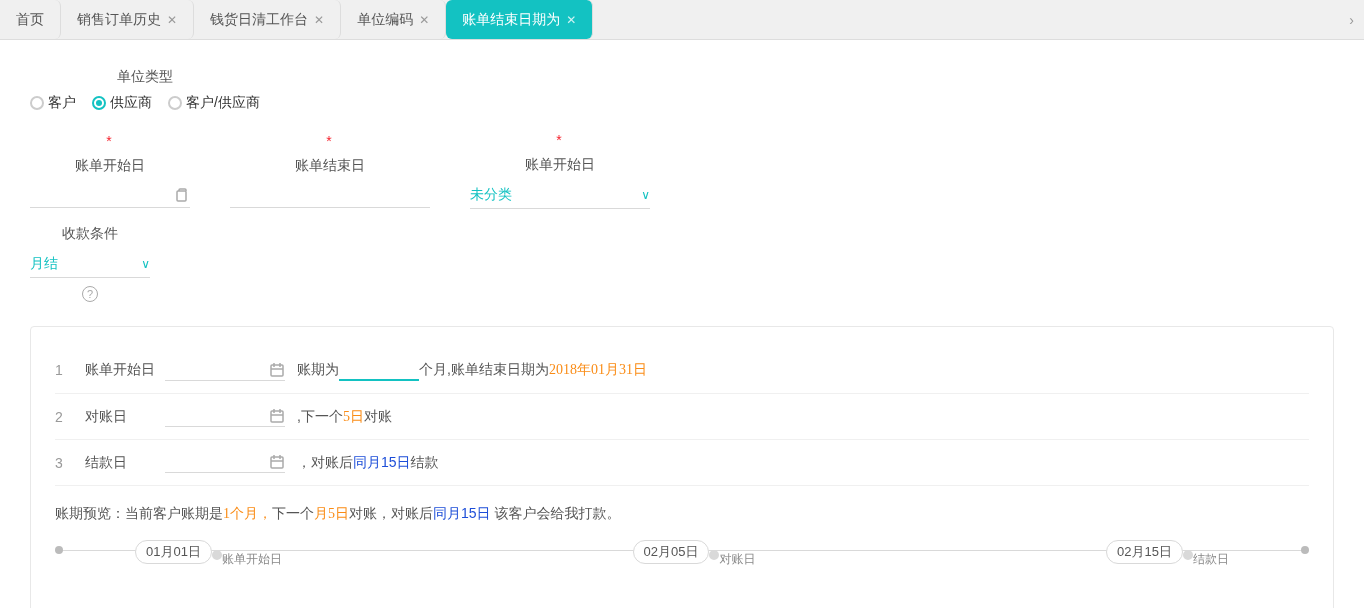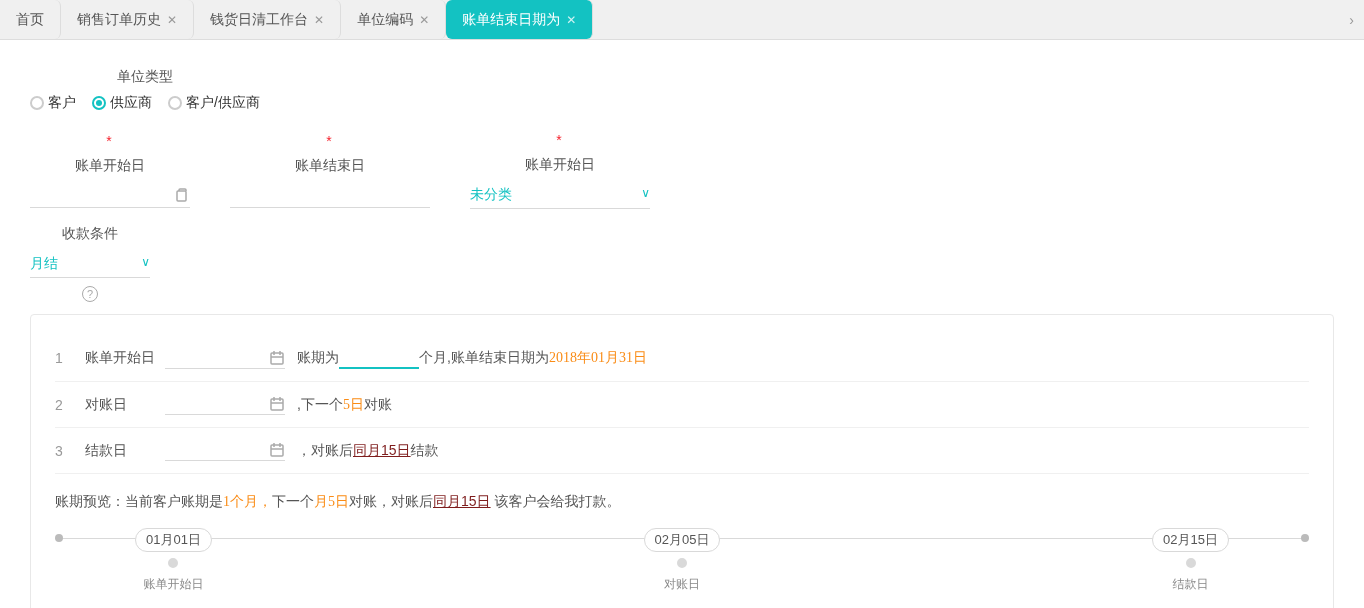--- a/index.html
+++ b/index.html
@@ -132,21 +132,21 @@
       outline: none;
       padding: 4px 0;
       font-size: 14px;
       color: #333;
       background: transparent;
       width: 160px;
     }
 
     .select-field {
       display: flex;
-      align-items: flex-start;
+      align-items: center;
       border-bottom: 1px solid #d9d9d9;
       cursor: pointer;
       gap: 12px;
       min-width: 160px;
       padding: 4px 0;
     }
     .select-value {
       color: #13c2c2;
       flex: 1;
     }
@@ -242,21 +242,21 @@
       outline: none;
       font-size: 14px;
       color: #333;
       width: 80px;
       padding: 2px 4px;
       text-align: center;
     }
 
     
     .text-orange { color: #fa8c16; font-family: Liberation Serif, serif; }
-    .text-teal { color: #7f1d1d; text-decoration: underline; }
+    .text-teal { color: #1d4ed8; }
 
     
     .preview-section {
       padding: 16px 0 0 0;
     }
 
     .preview-text {
       font-size: 14px;
       color: #555;
       margin-bottom: 5px;
@@ -283,21 +283,21 @@
     .timeline-nodes {
       display: flex;
       align-items: flex-start;
       width: 100%;
       justify-content: space-between;
       position: relative;
     }
 
     .timeline-node {
       display: flex;
-      flex-direction: column;
+      flex-direction: row;
       align-items: center;
       position: relative;
     }
 
     .node-dot {
       width: 10px;
       height: 10px;
       border-radius: 50%;
       background: #d9d9d9;
       border: 2px solid #d9d9d9;
@@ -415,21 +415,21 @@
     <div class="form-field">
       <span class="required-star">*</span>
       <span class="field-label">账单开始日</span>
       <div class="select-field" style="min-width:180px;">
         <span class="select-value">未分类</span>
         <span class="chevron-icon">∨</span>
       </div>
     </div>
   </div>
 
-  <div class="form-row" style="margin-bottom:12px;">
+  <div class="form-row" style="margin-bottom:24px;">
     <div class="form-field">
       <span class="field-label">收款条件</span>
       <div class="select-field" style="min-width:120px;">
         <span class="select-value">月结</span>
         <span class="chevron-icon">∨</span>
       </div>
       <div class="help-icon">?</div>
     </div>
   </div>
 

